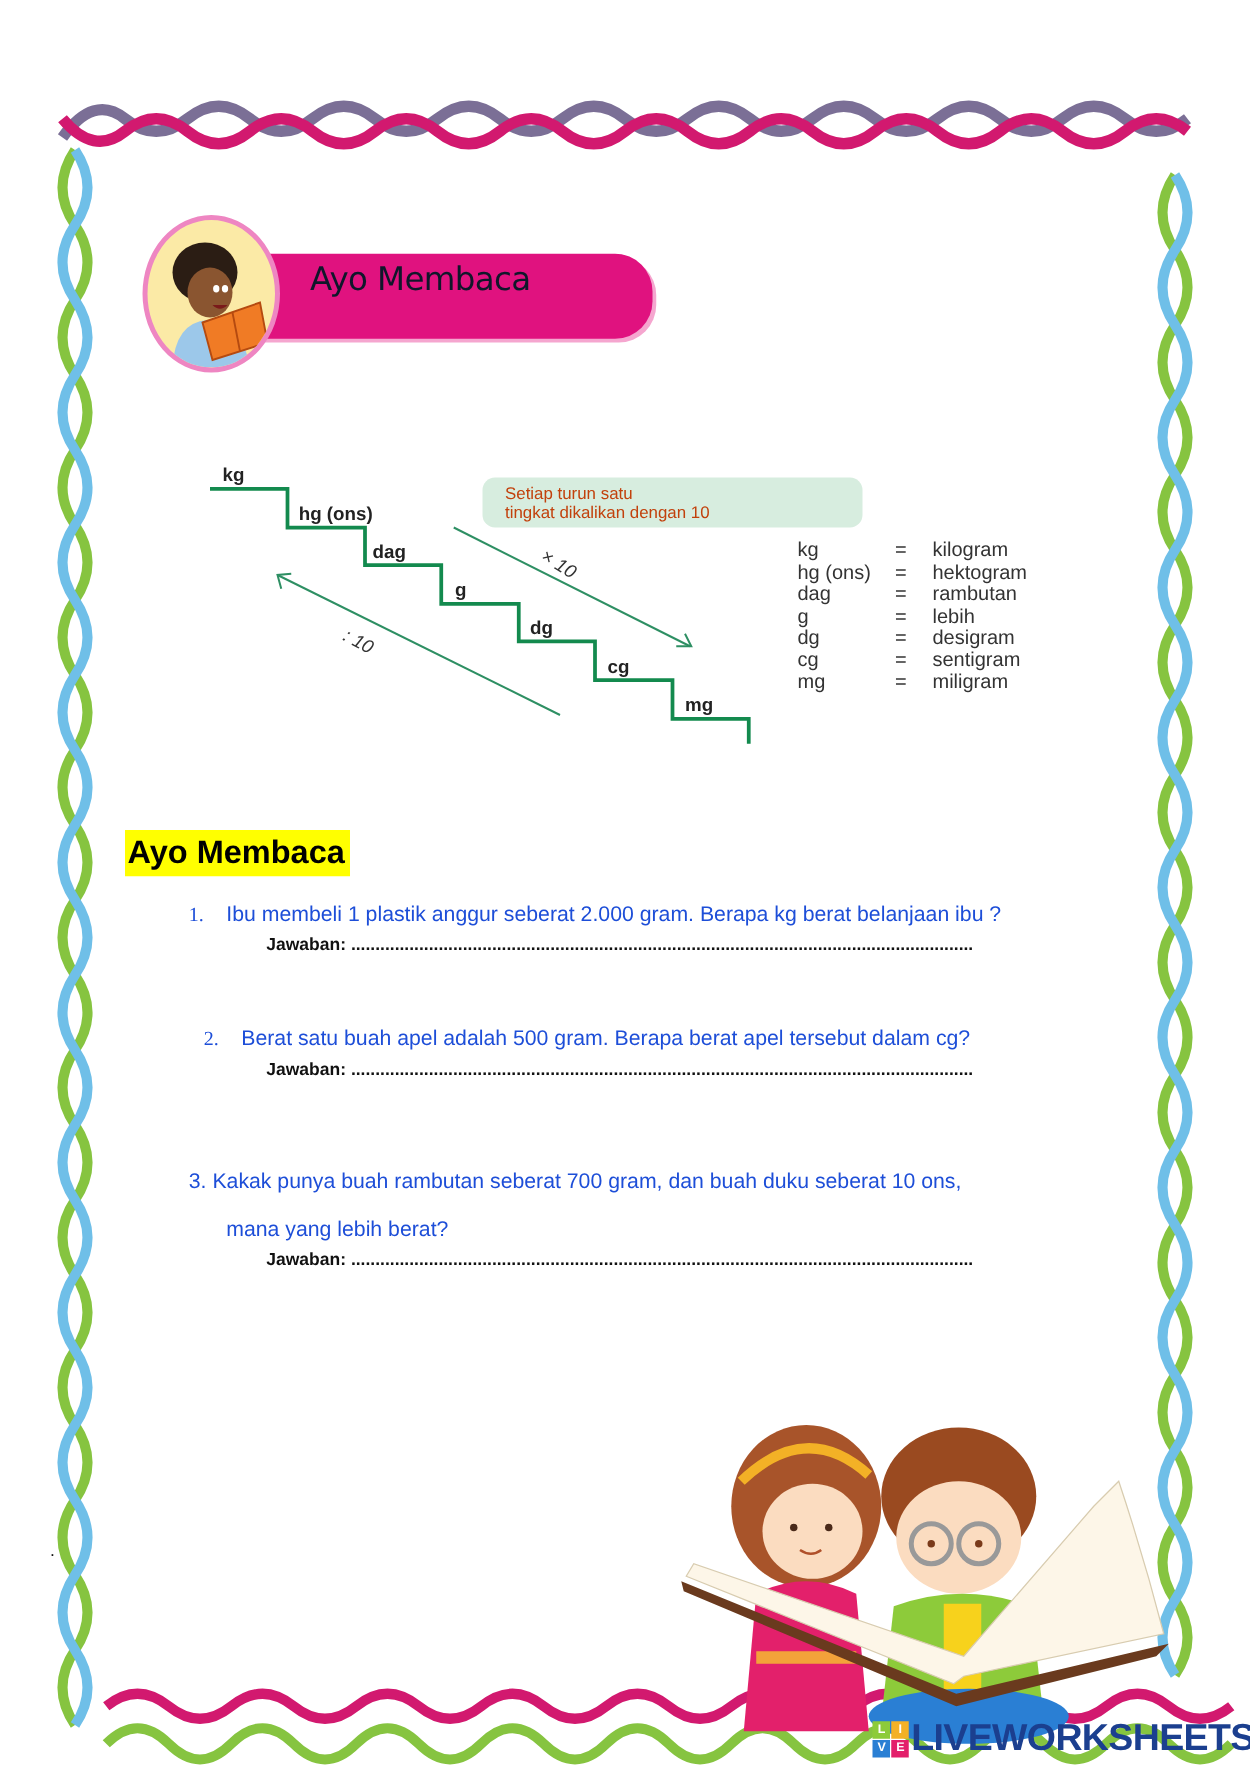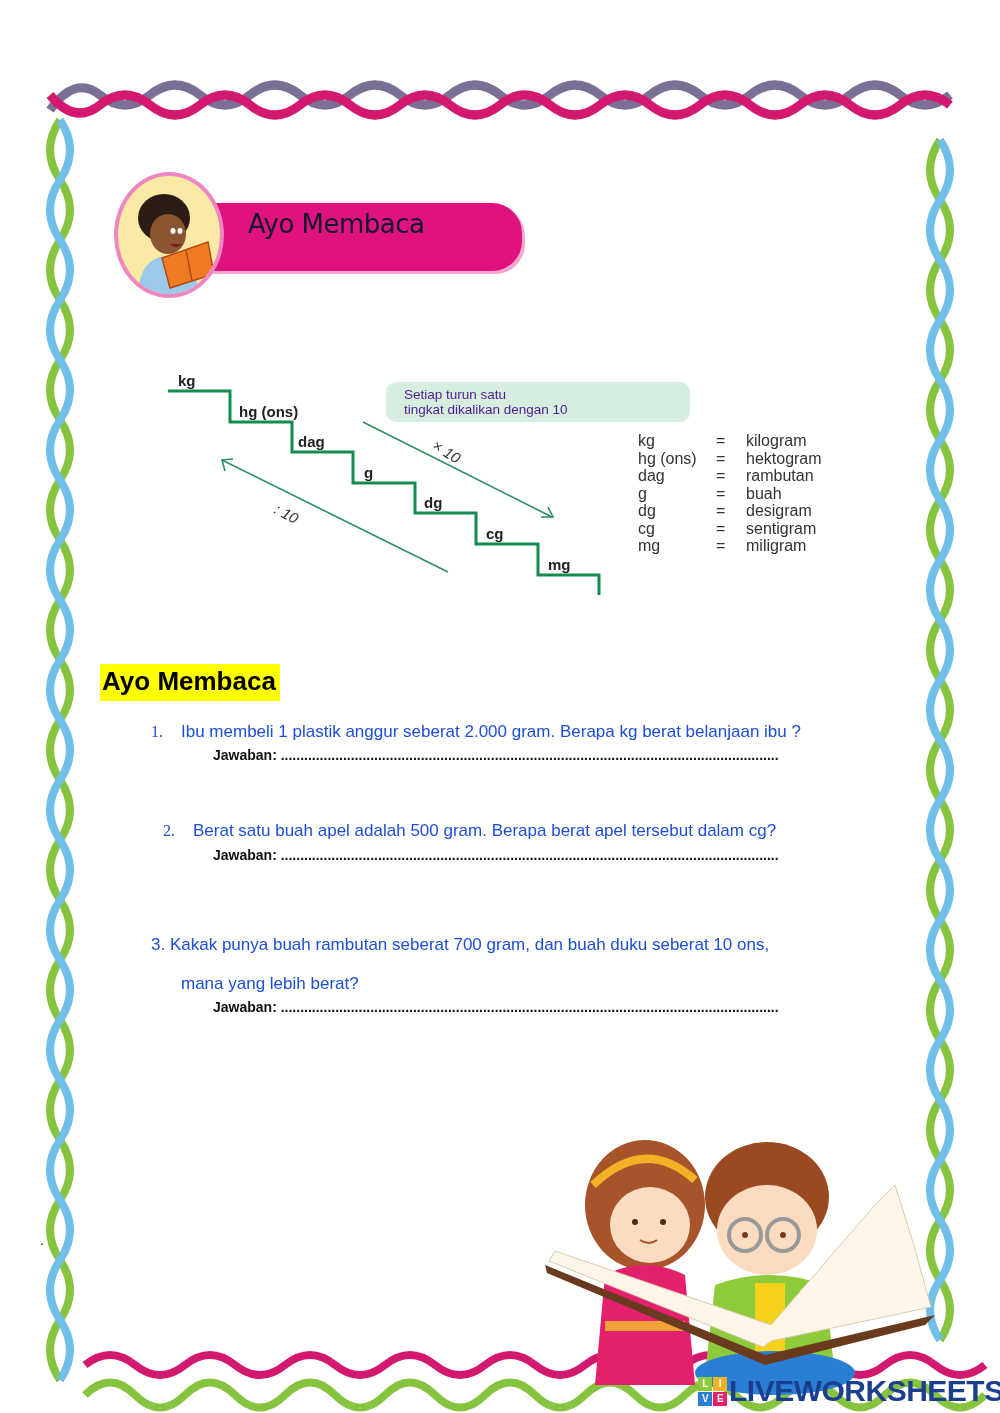--- a/index.html
+++ b/index.html
@@ -8,21 +8,21 @@
   .abs { position:absolute; }
 
   
   .banner { left:200px; top:203px; width:322px; height:68px; background:#e0127f; border-radius:0 30px 30px 0; box-shadow: 3px 3px 0 #f5a6cf; }
   .banner-title { position:absolute; left:48px; top:6px; font-family:"DejaVu Sans", sans-serif; font-size:26px; color:#0f172a; letter-spacing:-0.5px; }
   .avatar { left:114px; top:172px; width:110px; height:126px; border-radius:50%; background:#fbeaa6; border:4px solid #ee86c2; box-sizing:border-box; overflow:hidden; }
 
   
   .diagram { left:160px; top:365px; width:740px; height:250px; }
   .step-label { position:absolute; font-weight:bold; font-size:15px; color:#222; }
-  .note { position:absolute; background:#d7eddf; border-radius:10px; font-size:13.5px; color:#4c1d95; line-height:15px; padding:5px 18px; }
+  .note { position:absolute; background:#d7eddf; border-radius:10px; font-size:13.5px; color:#c2410c; line-height:15px; padding:5px 18px; }
   .arrow-label { position:absolute; font-size:15px; font-style:italic; color:#333; }
 
   .legend { left:638px; top:432px; font-size:16px; color:#333; line-height:17.5px; }
   .legend-row { display:flex; }
   .legend-abbr { width:78px; }
   .legend-eq { width:30px; }
 
   
   .section-title { left:100px; top:664px; background:#ffff00; font-weight:bold; font-size:26px; padding:2px 4px 4px 2px; color:#000; }
   .question { font-size:17px; color:#1d4ed8; font-family:"Liberation Sans", sans-serif; }
@@ -104,21 +104,21 @@
       <span>hektogram</span>
     </div>
   <div class="legend-row">
       <span class="legend-abbr">dag</span>
       <span class="legend-eq">=</span>
       <span>rambutan</span>
     </div>
   <div class="legend-row">
       <span class="legend-abbr">g</span>
       <span class="legend-eq">=</span>
-      <span>buah</span>
+      <span>lebih</span>
     </div>
   <div class="legend-row">
       <span class="legend-abbr">dg</span>
       <span class="legend-eq">=</span>
       <span>desigram</span>
     </div>
   <div class="legend-row">
       <span class="legend-abbr">cg</span>
       <span class="legend-eq">=</span>
       <span>sentigram</span>

